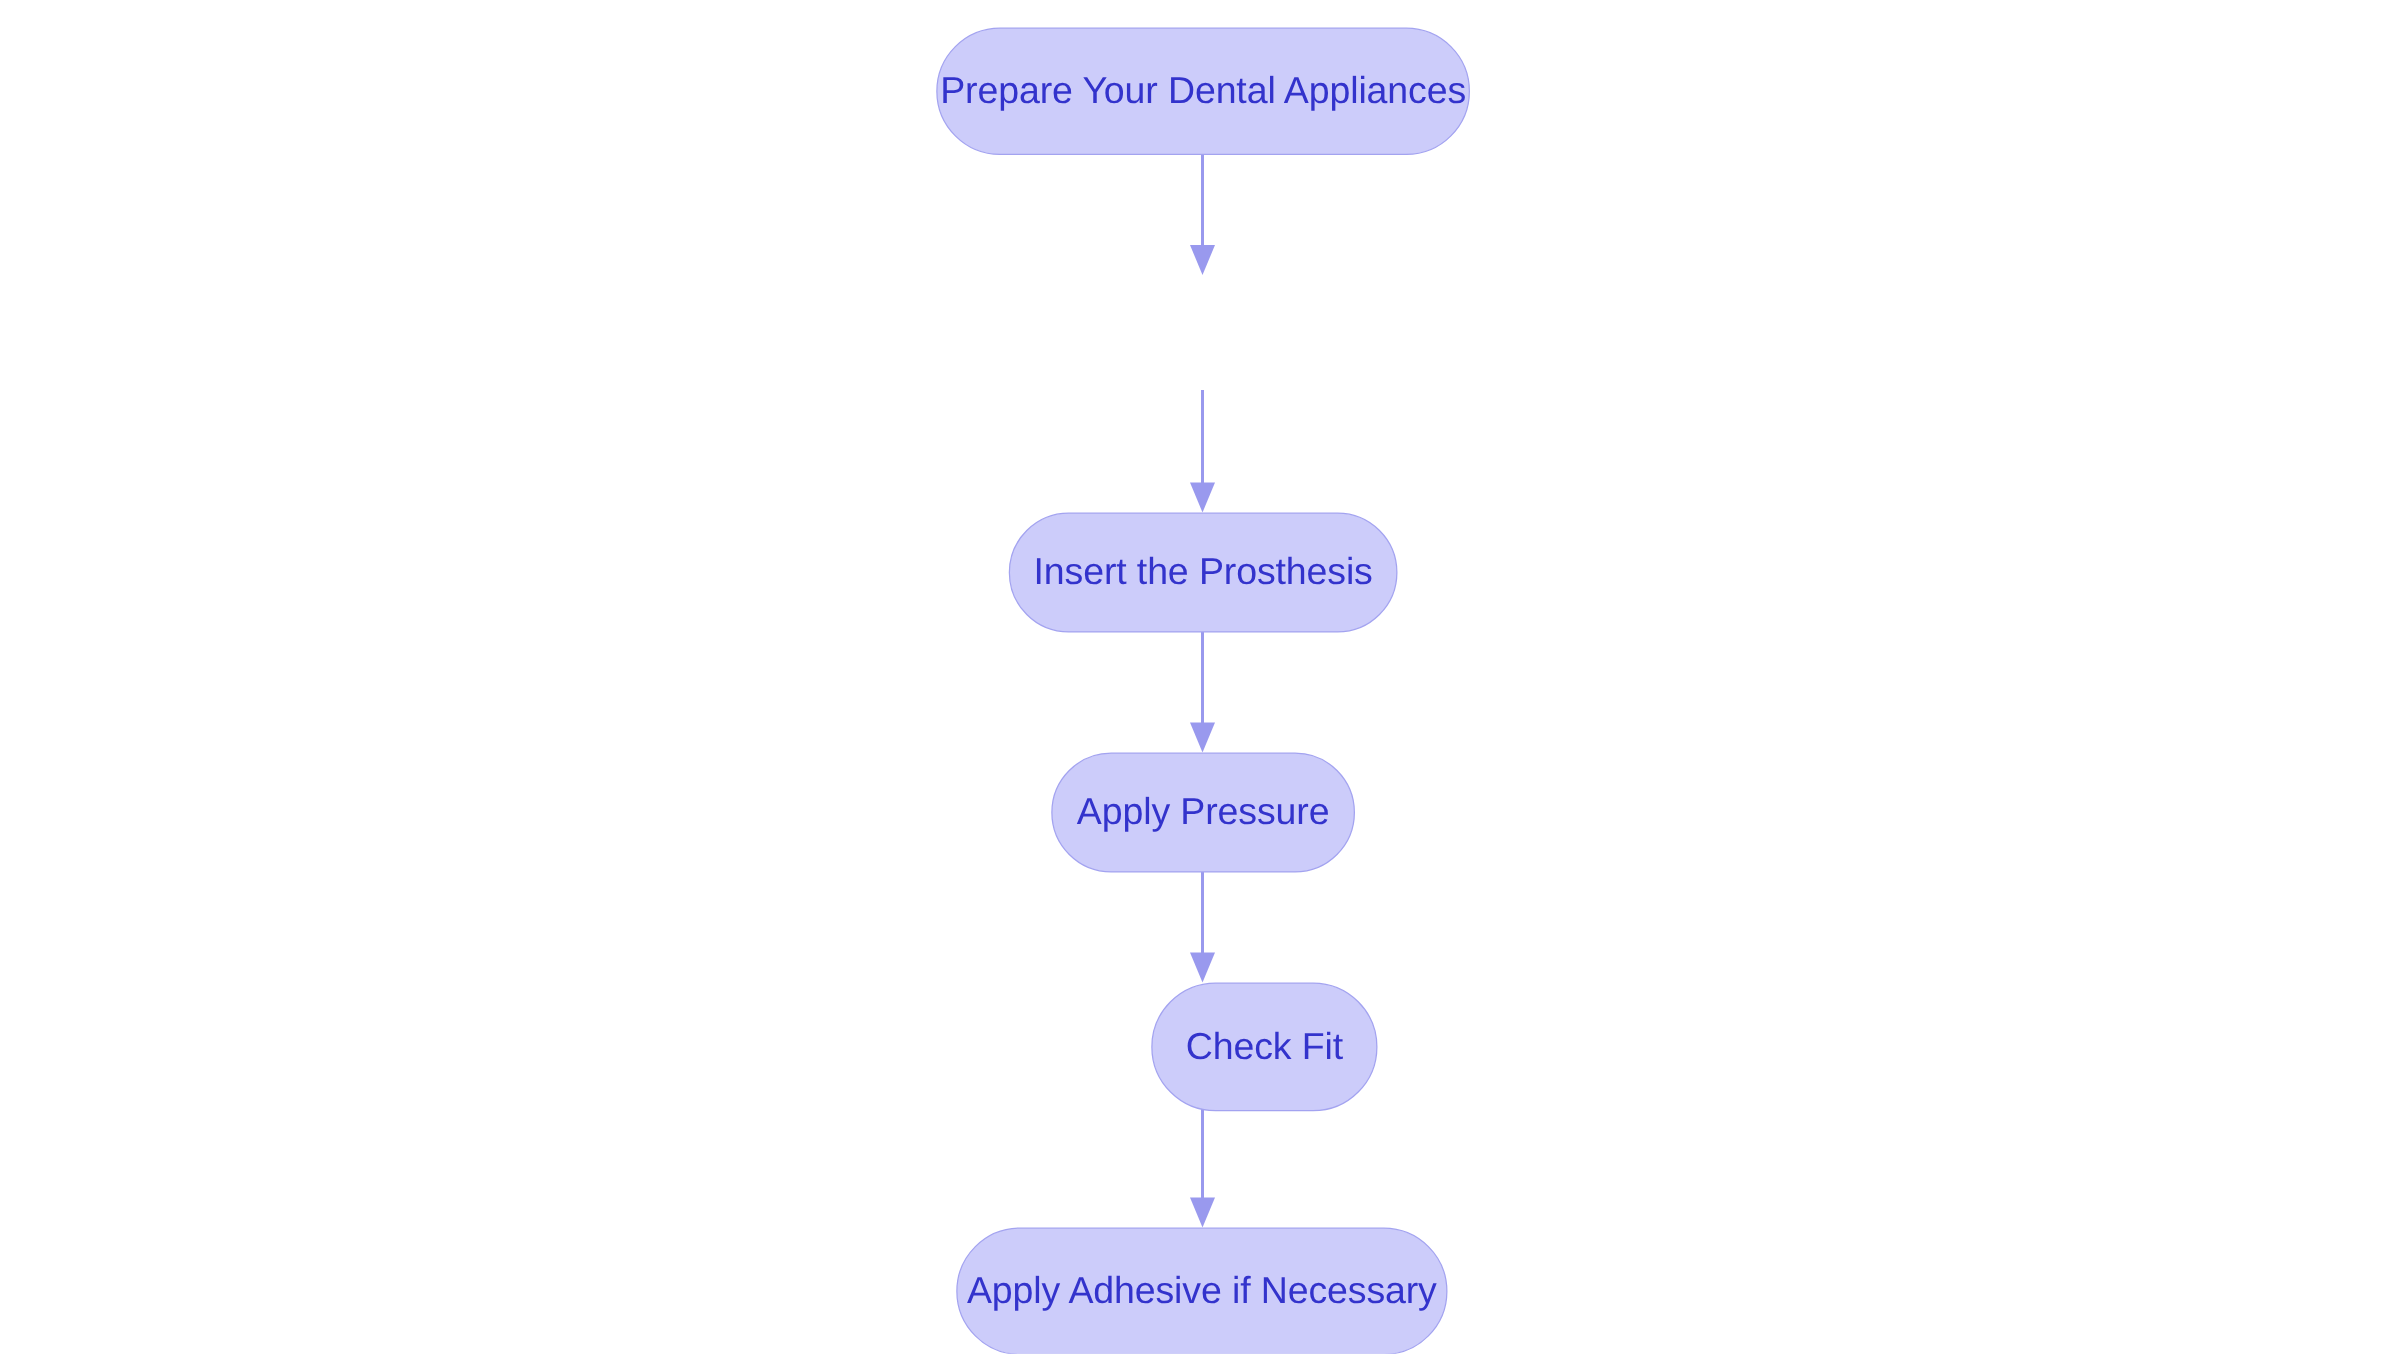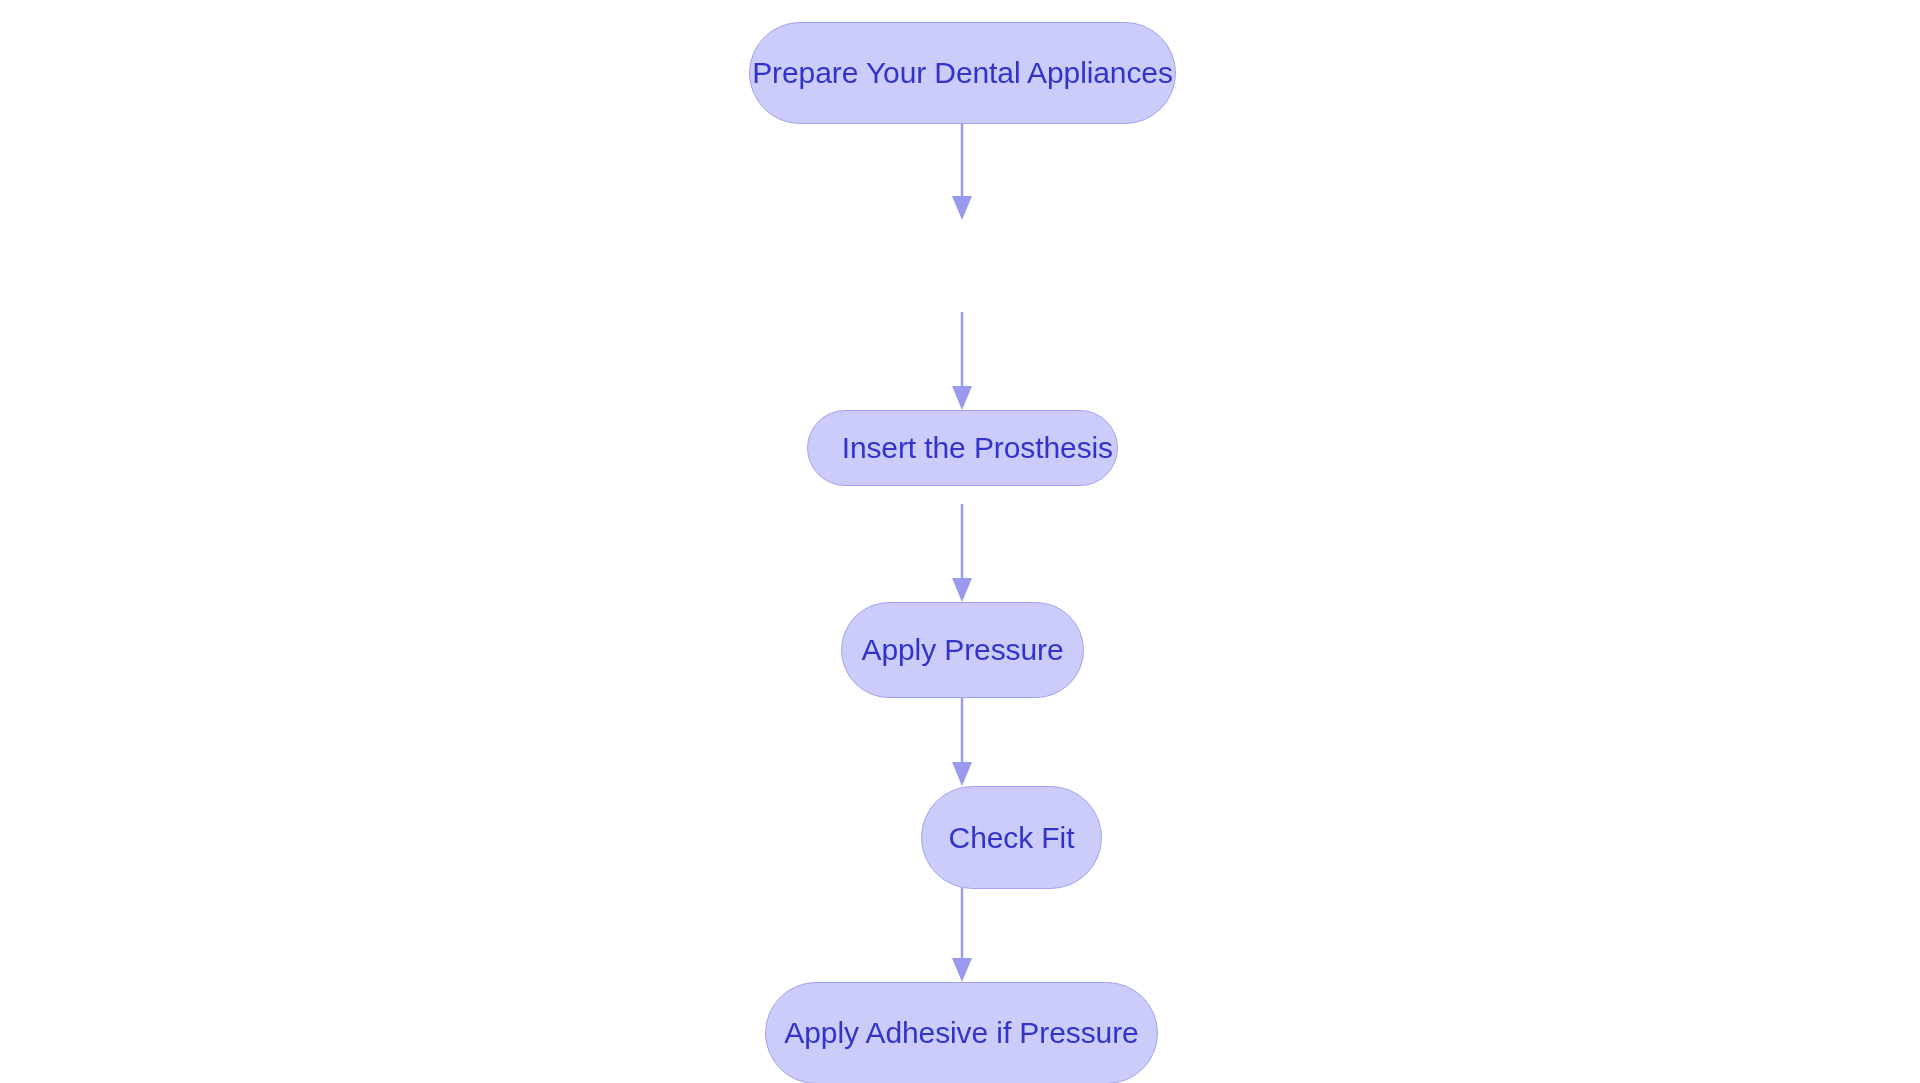--- a/index.html
+++ b/index.html
@@ -92,29 +92,29 @@
   <svg class="connector" style="left:932px; top:873px; width:60px; height:97px;" viewBox="0 0 60 97">
     <line class="connector-line" x1="30" y1="0" x2="30" y2="83"></line>
     <polygon class="connector-head" points="30,95 20,71 40,71"></polygon>
   </svg>
 
   <div class="node" style="left:749px; top:8px; width:427px; height:102px;">
     <span class="node-label">Prepare Your Dental Appliances</span>
   </div>
 
 
-  <div class="node" style="left:807px; top:396px; width:311px; height:76px;justify-content:flex-end;">
+  <div class="node" style="left:807px; top:396px; width:311px; height:96px;">
     <span class="node-label">Insert the Prosthesis</span>
   </div>
 
   <div class="node" style="left:841px; top:588px; width:243px; height:96px;">
     <span class="node-label">Apply Pressure</span>
   </div>
 
   <div class="node" style="left:921px; top:772px; width:181px; height:103px;">
     <span class="node-label">Check Fit</span>
   </div>
 
   <div class="node" style="left:765px; top:968px; width:393px; height:102px;">
-    <span class="node-label">Apply Adhesive if Pressure</span>
+    <span class="node-label">Apply Adhesive if Necessary</span>
   </div>
 
 </div>
 
 </body></html>

